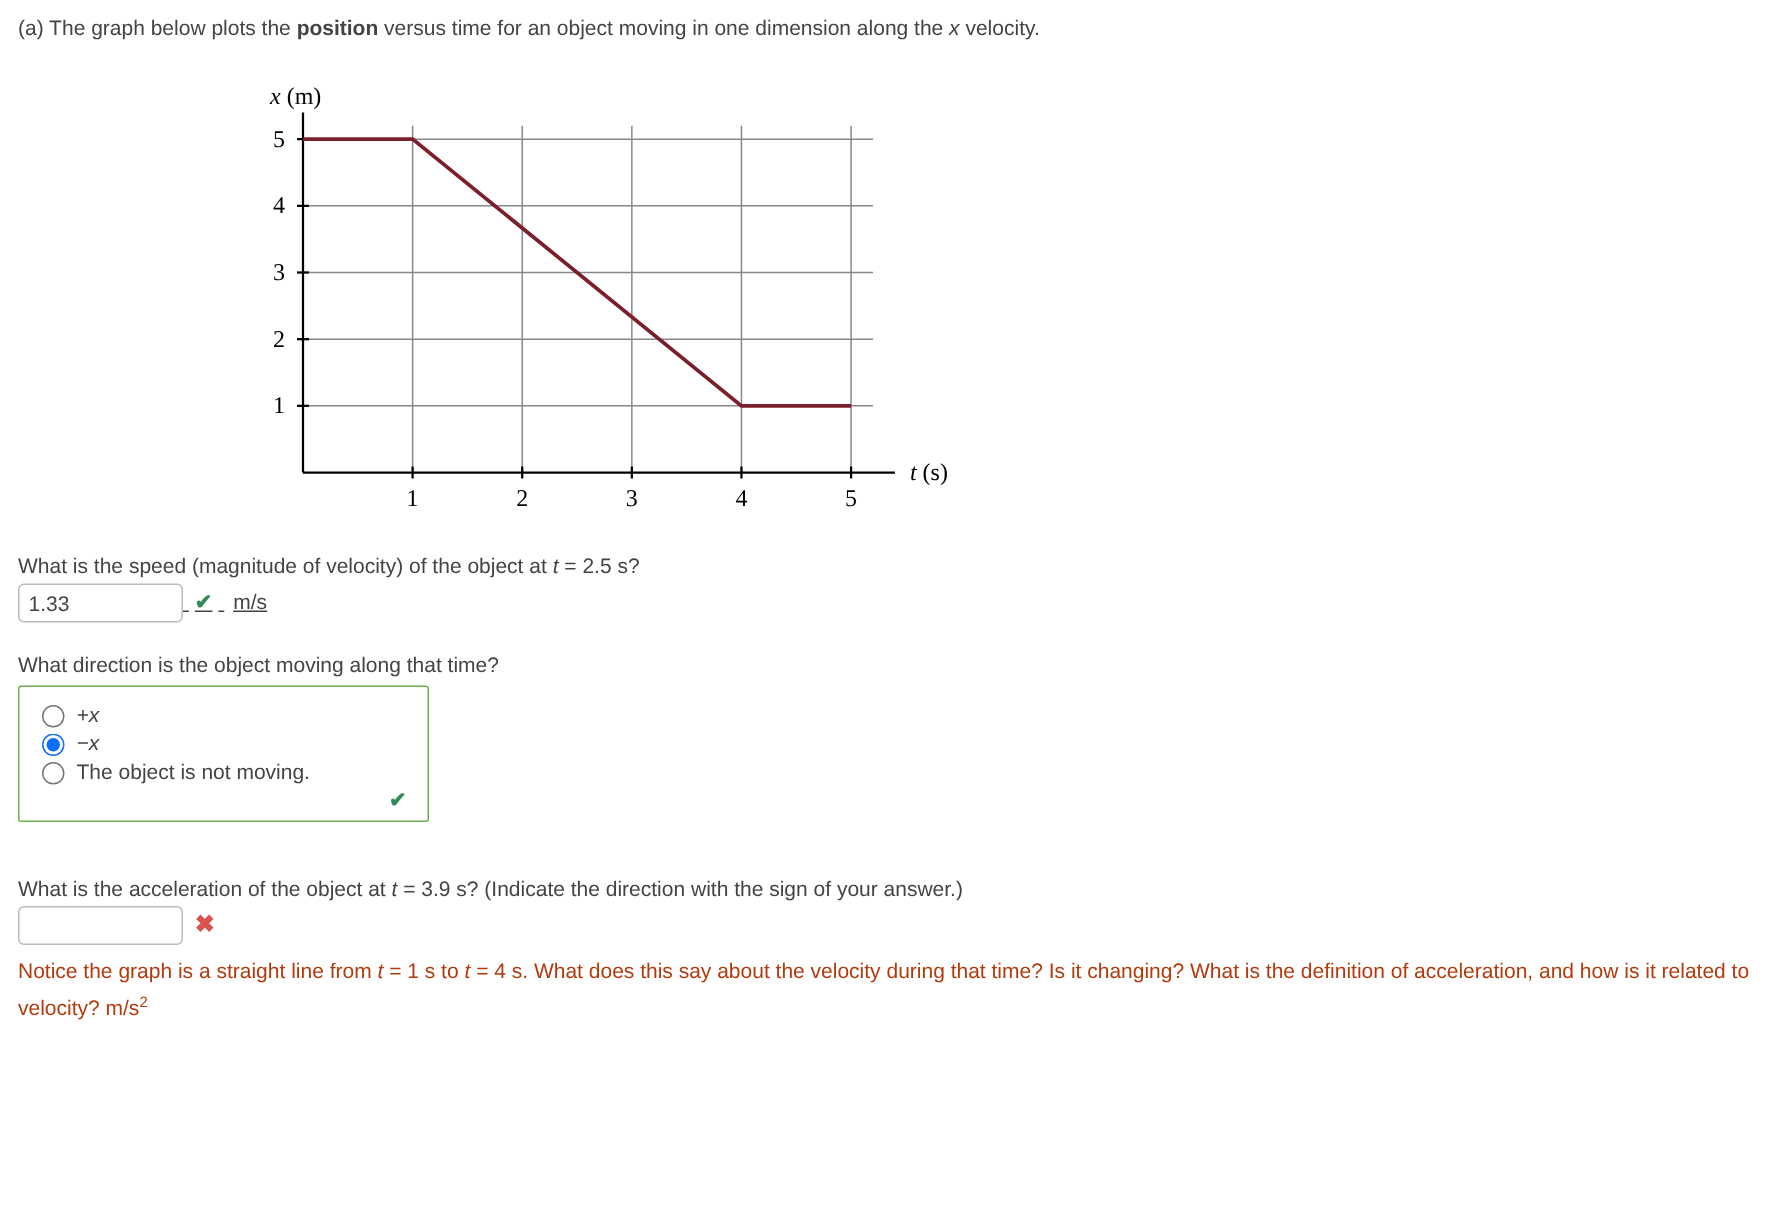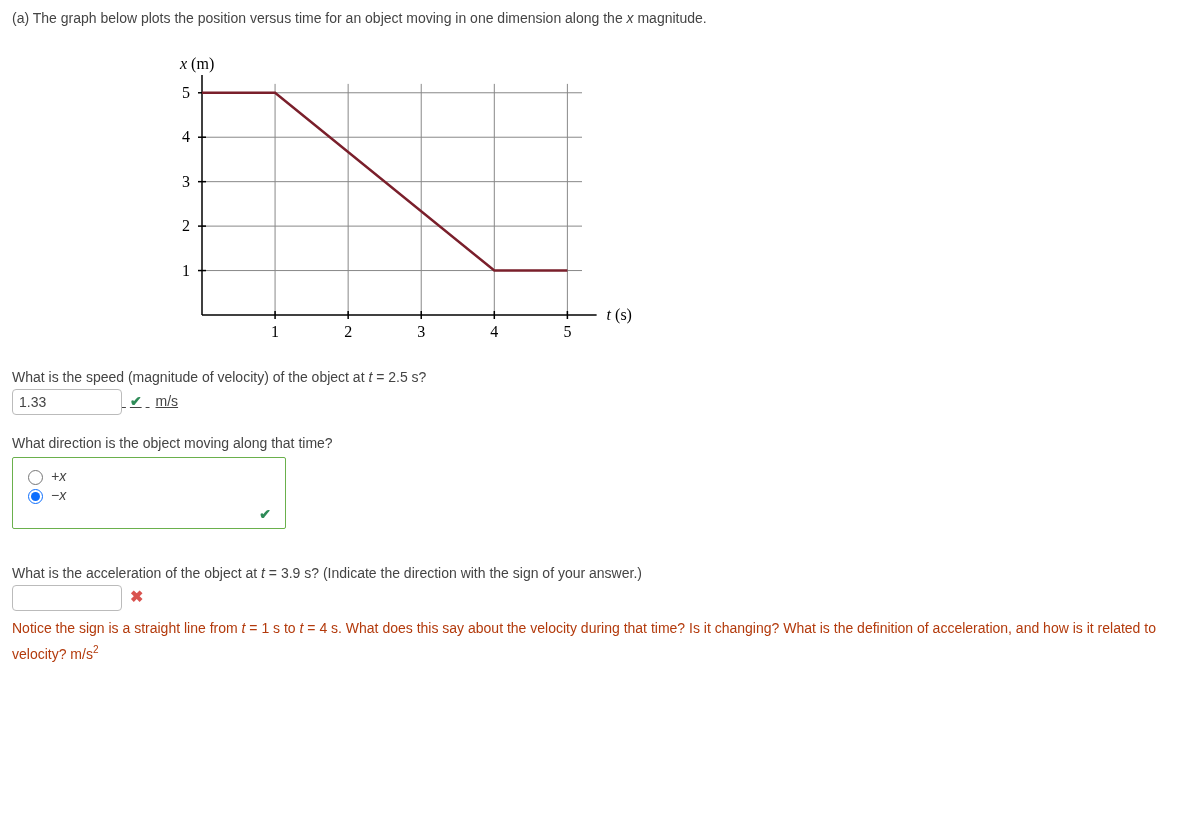--- a/index.html
+++ b/index.html
@@ -6,21 +6,21 @@
     font-family: Verdana, Geneva, sans-serif;
     font-size: 14px;
     color: #444;
     margin: 0;
     padding: 8px 12px;
     width: 1179px;
     box-sizing: border-box;
   }
   .prompt { margin-bottom: 4px; line-height: 1.5; }
   .it { font-style: italic; }
-  .bold { font-weight: normal; }
+  .bold { font-weight: bold; }
   .chart-wrap { margin: 6px 0 14px 140px; }
   svg { display:block; }
   .qrow { margin-top: 10px; }
   .input-box {
     border: 1px solid #bbb;
     border-radius: 4px;
     padding: 3px 6px;
     display:inline-block;
     width: 96px;
     height: 18px;
@@ -47,21 +47,21 @@
   .sup { font-size: 10px; vertical-align: super;}
   .section-gap { margin-top: 20px; }
 </style>
 </head>
 <body>
 
 
 
 
 <div class="prompt">
-  <span>(a) The graph below plots the </span><span class="bold">position</span><span> versus time for an object moving in one dimension along the </span><span class="it">x</span><span> magnitude.</span>
+  <span>(a) The graph below plots the </span><span class="bold">position</span><span> versus time for an object moving in one dimension along the </span><span class="it">x</span><span> velocity.</span>
 </div>
 
 
 <div class="chart-wrap">
   <svg id="chartsvg" width="520" height="320">
       <line x1="123.07692307692307" y1="280" x2="123.07692307692307" y2="48.888888888888914" stroke="#888" stroke-width="1"></line>
       <line x1="123.07692307692307" y1="276" x2="123.07692307692307" y2="284" stroke="#000" stroke-width="1.5"></line>
       <text x="123.07692307692307" y="302" text-anchor="middle" font-size="16" font-family="serif" fill="#000">1</text>
       <line x1="196.15384615384613" y1="280" x2="196.15384615384613" y2="48.888888888888914" stroke="#888" stroke-width="1"></line>
       <line x1="196.15384615384613" y1="276" x2="196.15384615384613" y2="284" stroke="#000" stroke-width="1.5"></line>
@@ -114,29 +114,33 @@
 </div>
 <div class="radio-group">
   <label class="radio-row">
     <input type="radio" name="dir" style="">
     <span class="it">+x</span>
   </label>
   <label class="radio-row">
     <input type="radio" name="dir" checked="" style="">
     <span class="it">−x</span>
   </label>
+  <label class="radio-row">
+    <input type="radio" name="dir" style="">
+    <span>The object is not moving.</span>
+  </label>
   <div class="radio-check"><span class="check">✔</span></div>
 </div>
 
 
 <div class="qrow section-gap" style="margin-top:36px;">
   <span>What is the acceleration of the object at </span><span class="it">t</span><span> = 3.9 s? (Indicate the direction with the sign of your answer.)</span>
 </div>
 <div style="margin-top:4px;">
   <input class="input-box" value="" style="">
   <span class="cross">✖</span>
 </div>
 <div class="feedback">
-  <span>Notice the sign is a straight line from </span><span class="it">t</span><span> = 1 s to </span><span class="it">t</span><span> = 4 s. What does this say about the velocity during that time? Is it changing? What is the definition of acceleration, and how is it related to velocity? </span><span>m/s</span><span class="sup">2</span>
+  <span>Notice the graph is a straight line from </span><span class="it">t</span><span> = 1 s to </span><span class="it">t</span><span> = 4 s. What does this say about the velocity during that time? Is it changing? What is the definition of acceleration, and how is it related to velocity? </span><span>m/s</span><span class="sup">2</span>
 </div>
 
 
 
 
 </body></html>

